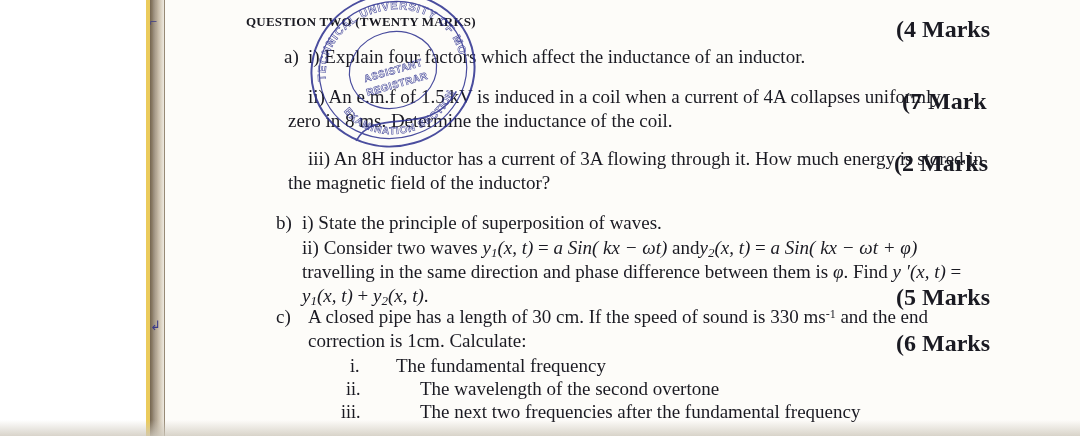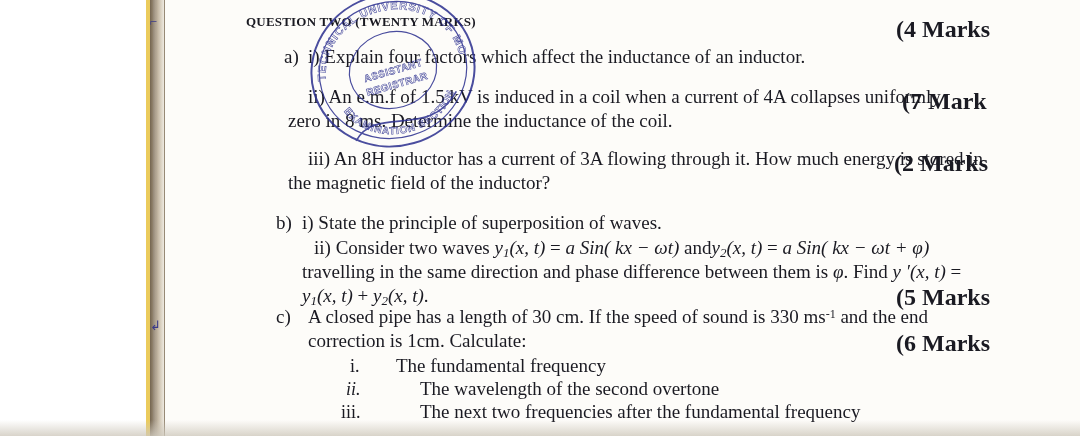--- a/index.html
+++ b/index.html
@@ -127,42 +127,42 @@
 
   <div class="txt body-line" style="left:308px; top:86px;text-align:right;">ii) An e.m.f of 1.5 kV is induced in a coil when a current of 4A collapses uniformly</div>
   <div class="txt body-line" style="left:288px; top:110px;">zero in 8 ms. Determine the inductance of the coil.</div>
 
   <div class="txt body-line" style="left:308px; top:148px;">iii) An 8H inductor has a current of 3A flowing through it. How much energy is stored in</div>
   <div class="txt body-line" style="left:288px; top:172px;">the magnetic field of the inductor?</div>
 
   <div class="txt body-line" style="left:276px; top:212px;">b)</div>
   <div class="txt body-line" style="left:302px; top:212px;">i) State the principle of superposition of waves.</div>
 
-  <div class="txt body-line" style="left:302px; top:237px;margin-left:12px;">
+  <div class="txt body-line" style="left:302px; top:237px;">
     ii) Consider two waves <span class="math">y</span><span class="sub">1</span><span class="math">(x, t)</span> = <span class="math">a Sin( kx − ωt)</span> and<span class="math">y</span><span class="sub">2</span><span class="math">(x, t)</span> = <span class="math">a Sin( kx − ωt + φ)</span>
   </div>
 
   <div class="txt body-line" style="left:302px; top:261px;">
     travelling in the same direction and phase difference between them is <span class="math">φ</span>. Find <span class="math">y ′(x, t)</span> =
   </div>
 
   <div class="txt body-line" style="left:302px; top:285px;">
     <span class="math">y</span><span class="sub">1</span><span class="math">(x, t)</span> + <span class="math">y</span><span class="sub">2</span><span class="math">(x, t)</span>.
   </div>
 
   <div class="txt body-line" style="left:276px; top:306px;">c)</div>
   <div class="txt body-line" style="left:308px; top:306px;">
     A closed pipe has a length of 30 cm. If the speed of sound is 330 ms<span class="sup">-1</span> and the end
   </div>
   <div class="txt body-line" style="left:308px; top:330px;">correction is 1cm. Calculate:</div>
 
   <div class="txt list-num" style="left:350px; top:356px;">i.</div>
   <div class="txt body-line" style="left:396px; top:355px;">The fundamental frequency</div>
 
-  <div class="txt list-num" style="left:346px; top:379px;font-style:italic;">ii.</div>
+  <div class="txt list-num" style="left:346px; top:379px;">ii.</div>
   <div class="txt body-line" style="left:420px; top:378px;">The wavelength of the second overtone</div>
 
   <div class="txt list-num" style="left:341px; top:402px;">iii.</div>
   <div class="txt body-line" style="left:420px; top:401px;">The next two frequencies after the fundamental frequency</div>
 
   <div class="txt marks" style="left:896px; top:16px;">(4 Marks</div>
   <div class="txt marks" style="left:902px; top:88px;">(7 Mark</div>
   <div class="txt marks" style="left:894px; top:150px;">(2 Marks</div>
   <div class="txt marks" style="left:896px; top:284px;">(5 Marks</div>
   <div class="txt marks" style="left:896px; top:330px;">(6 Marks</div>

